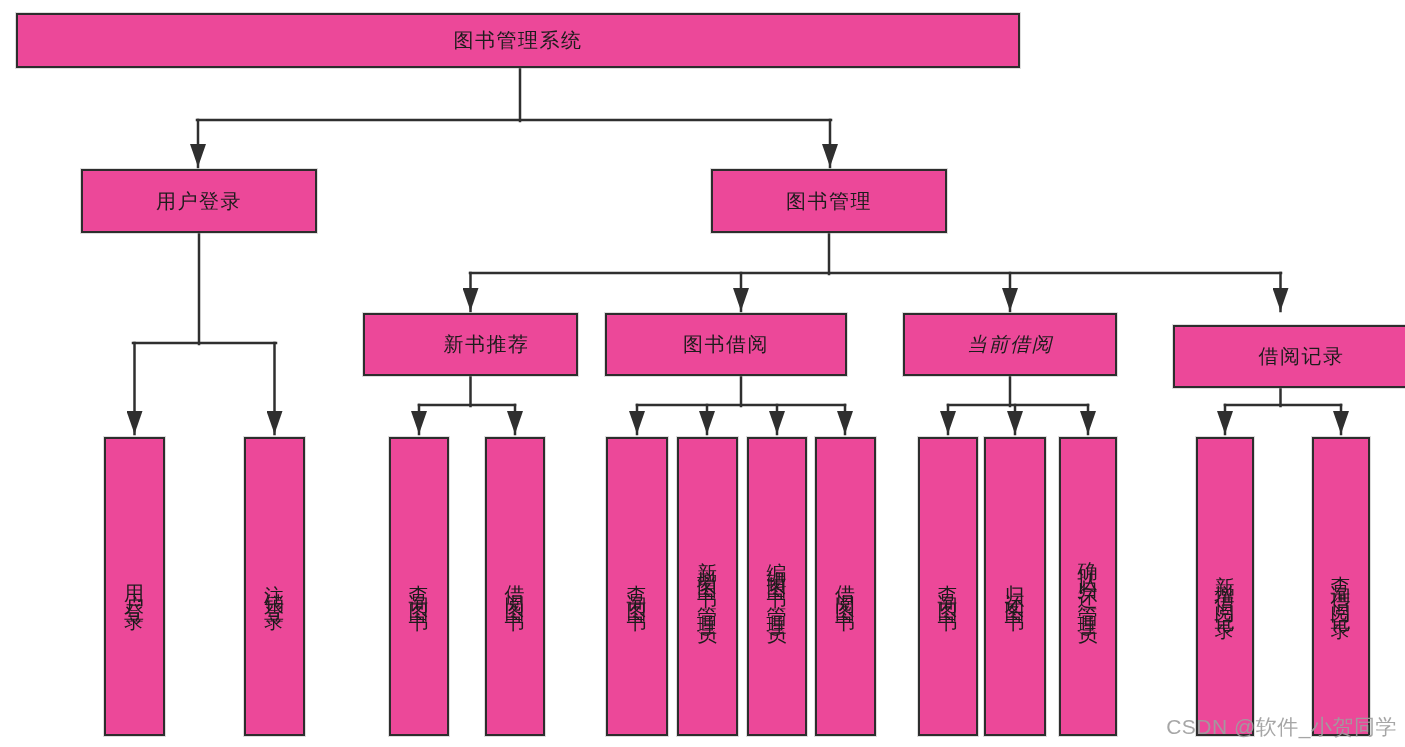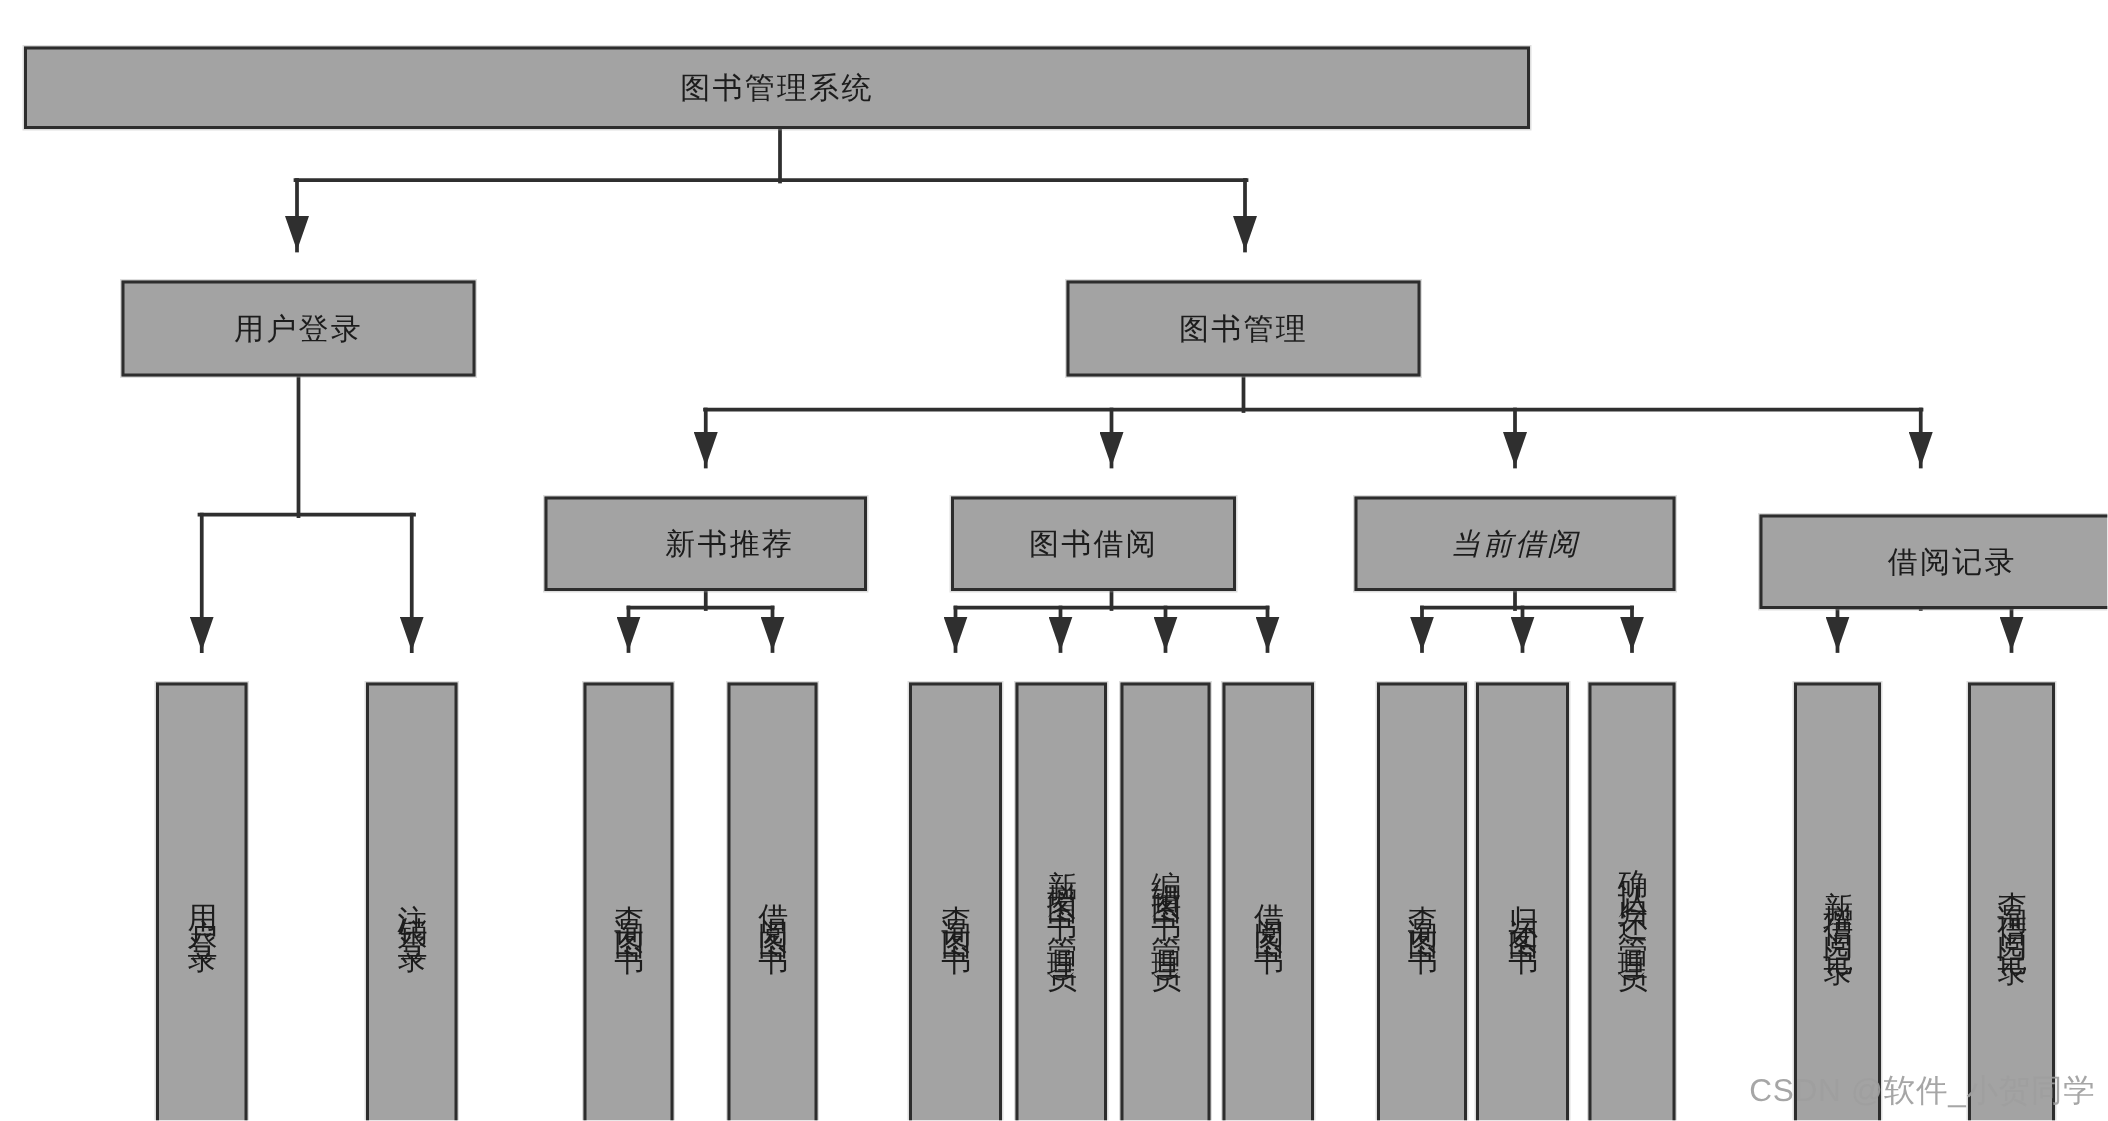--- a/index.html
+++ b/index.html
@@ -17,31 +17,30 @@
   }
   .connectors {
     position: absolute;
     left: 0;
     top: 0;
     z-index: 1;
   }
   .node {
     position: absolute;
     box-sizing: border-box;
-    background: #a3a3a3;
+    background: #ec4899;
     border: 2.5px solid #2d2d2d;
     display: flex;
     align-items: center;
     justify-content: center;
     color: #1c1c1c;
     font-size: 20px;
     letter-spacing: 1.5px;
     z-index: 2;
     box-shadow: 0 0 0 1px rgba(160,160,160,0.35);
-    margin-top: 18px;
   }
   .node .hlabel {
     white-space: nowrap;
   }
   .vnode .vtext {
     writing-mode: vertical-rl;
     text-orientation: mixed;
     letter-spacing: 9px;
     font-size: 20px;
     line-height: 1;
@@ -120,21 +119,21 @@
   <div class="node" style="left:81px; top:169px; width:236px; height:64px;">
     <span class="hlabel">用户登录</span>
   </div>
   <div class="node" style="left:711px; top:169px; width:236px; height:64px;text-align:center;">
     <span class="hlabel">图书管理</span>
   </div>
 
   <div class="node" style="left:363px; top:313px; width:215px; height:63px;padding-left:32px;">
     <span class="hlabel">新书推荐</span>
   </div>
-  <div class="node" style="left:634px; top:313px; width:190px; height:63px;">
+  <div class="node" style="left:605px; top:313px; width:242px; height:63px;">
     <span class="hlabel">图书借阅</span>
   </div>
   <div class="node" style="left:903px; top:313px; width:214px; height:63px;font-style:italic;">
     <span class="hlabel">当前借阅</span>
   </div>
   <div class="node" style="left:1173px; top:325px; width:257px; height:63px;">
     <span class="hlabel">借阅记录</span>
   </div>
 
   <div class="node vnode" style="left:104px; top:437px; width:61px; height:299px;">

